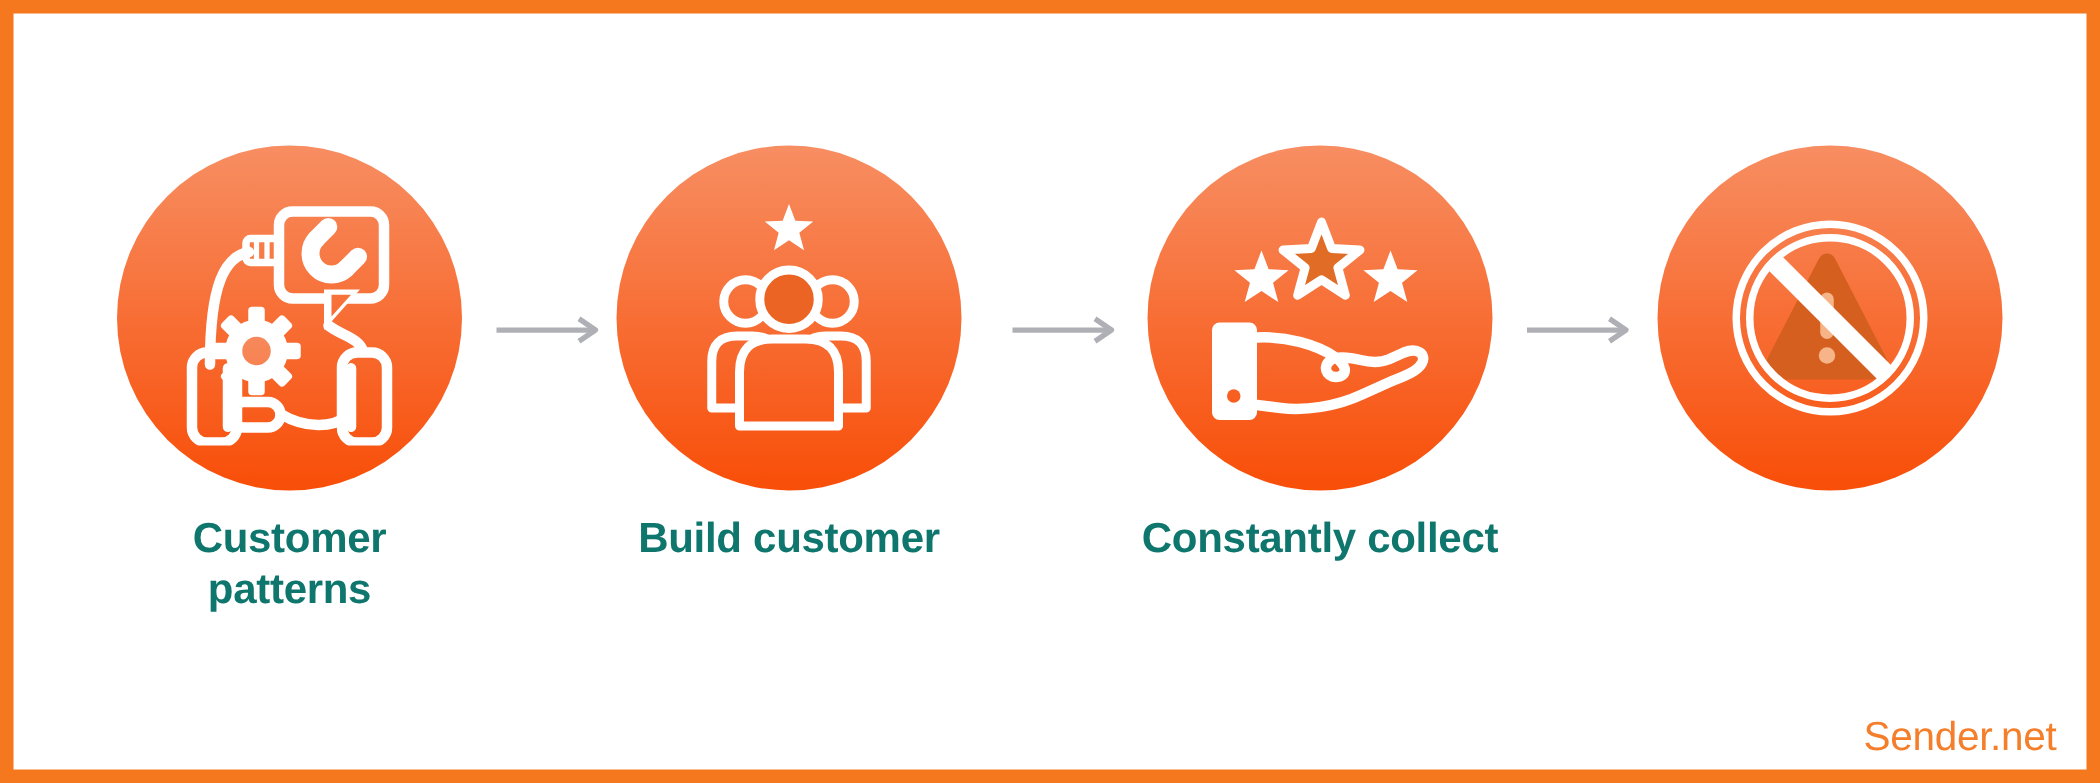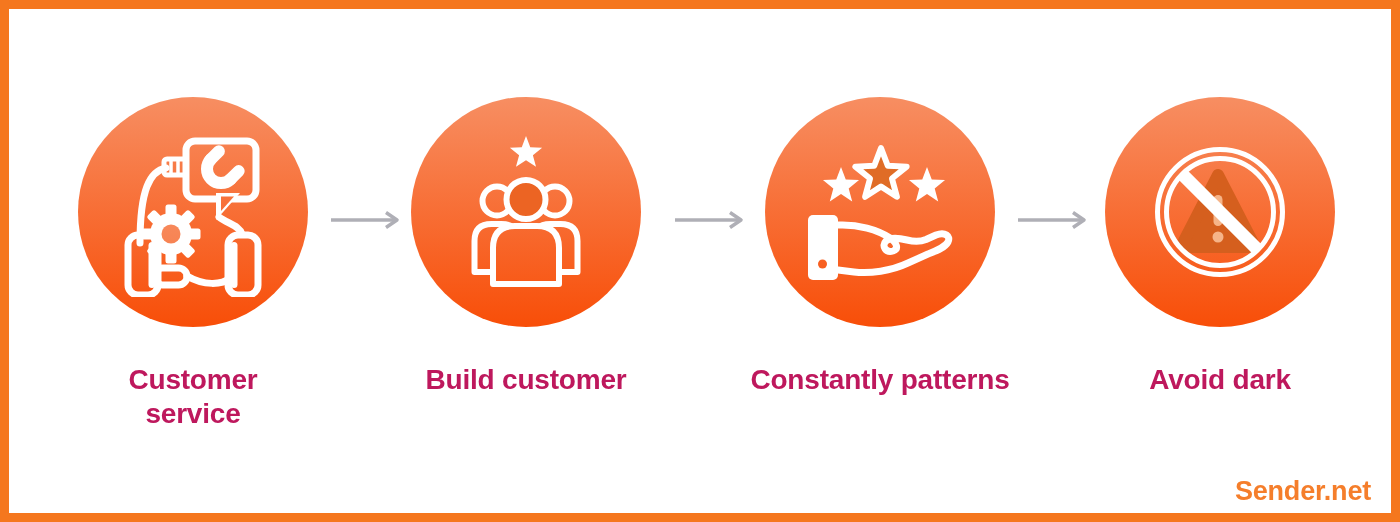--- a/index.html
+++ b/index.html
@@ -24,38 +24,38 @@
     border-radius:50%;
     background:linear-gradient(180deg,#F78E62 0%,#F84E08 100%);
     position:relative;
   }
   .circle svg{
     position:absolute;
     left:50%;top:50%;
     transform:translate(-50%,-50%);
   }
   .step-label{
-    margin-top:36px;
+    margin-top:15px;
     font-size:28px;
     font-weight:bold;
     line-height:34px;
-    color:#be185d;
+    color:#0f766e;
     letter-spacing:-0.2px;
   }
   .step-label span{display:block;}
   .arrow{
     position:absolute;
     top:200px;
   }
   .logo{
     position:absolute;
     right:20px;
     bottom:6px;
     font-size:27px;
-    font-weight:bold;
+    font-weight:normal;
     color:#F57E2B;
     letter-spacing:-0.2px;
   }
 </style>
 </head>
 <body>
 
 <div class="page">
 
   <div class="step" style="left:34px">
@@ -106,21 +106,21 @@
         </g>
 
         <g transform="translate(113,42) rotate(45)" stroke="#FFFFFF" fill="none" stroke-linecap="round">
           <path d="M-14,0 A14,14 0 0 0 14,0" stroke-width="12"></path>
           <path d="M-14,1 V-11 M14,1 V-11" stroke-width="12"></path>
         </g>
       </svg>
     </div>
     <div class="step-label">
       <span>Customer</span>
-      <span>service</span>
+      <span>patterns</span>
     </div>
   </div>
 
   <div class="step" style="left:367px">
     <div class="circle">
       <svg width="150" height="160" viewBox="0 0 150 160">
         <defs>
           <linearGradient id="bg2" gradientUnits="userSpaceOnUse" x1="0" y1="-35" x2="0" y2="195">
             <stop offset="0" stop-color="#F78E62"></stop>
               <stop offset="1" stop-color="#F84E08"></stop>
@@ -164,41 +164,40 @@
         <rect x="8" y="78" width="30" height="65" rx="5" fill="#FFFFFF"></rect>
         <circle cx="22.5" cy="127" r="4.5" fill="url(#bg3)"></circle>
 
         <path d="M38,88 C58,87 78,93 90,101 C97,106 99,112 93,114 C86,116 81,109 86,104
                  C90,100 99,101 107,103 C113,104.5 120,105 126,102.5 L136,98
                  C145,94.5 151,99 148,105 C145,110.5 137,113.5 128,117 L108,126
                  C91,134 70,137 54,135 L38,133" fill="none" stroke="#FFFFFF" stroke-width="7" stroke-linecap="round" stroke-linejoin="round"></path>
       </svg>
     </div>
     <div class="step-label">
-      <span>Constantly patterns</span>
+      <span>Constantly collect</span>
     </div>
   </div>
 
   <div class="step" style="left:1061px">
     <div class="circle">
       <svg width="150" height="150" viewBox="0 0 150 150">
 
         <path d="M73,38 L107,104 Q109.5,110 103.5,110 L42.5,110 Q36.5,110 39,104 Z" fill="#D55F1E" stroke="#D55F1E" stroke-width="12" stroke-linejoin="round"></path>
         <rect x="68.5" y="58" width="9" height="31" rx="4.5" fill="#F6B488"></rect>
         <circle cx="73" cy="100" r="5.5" fill="#F6B488"></circle>
 
         <g stroke="#FFFFFF" fill="none">
           <circle cx="75" cy="75" r="62.5" stroke-width="5"></circle>
           <circle cx="75" cy="75" r="53.5" stroke-width="5"></circle>
           <line x1="37.5" y1="37.5" x2="112.5" y2="112.5" stroke-width="13"></line>
         </g>
       </svg>
     </div>
     <div class="step-label">
-      <span>Avoid dark</span>
     </div>
   </div>
 
   <svg class="arrow" style="left:320px" width="78" height="22" viewBox="0 0 78 22">
     <g stroke="#AFAFB6" stroke-width="3.5" fill="none" stroke-linejoin="round">
       <line x1="2" y1="11" x2="66" y2="11"></line>
       <polyline points="57,3.5 68,11 57,18.5"></polyline>
     </g>
   </svg>
   <svg class="arrow" style="left:664px" width="78" height="22" viewBox="0 0 78 22">

